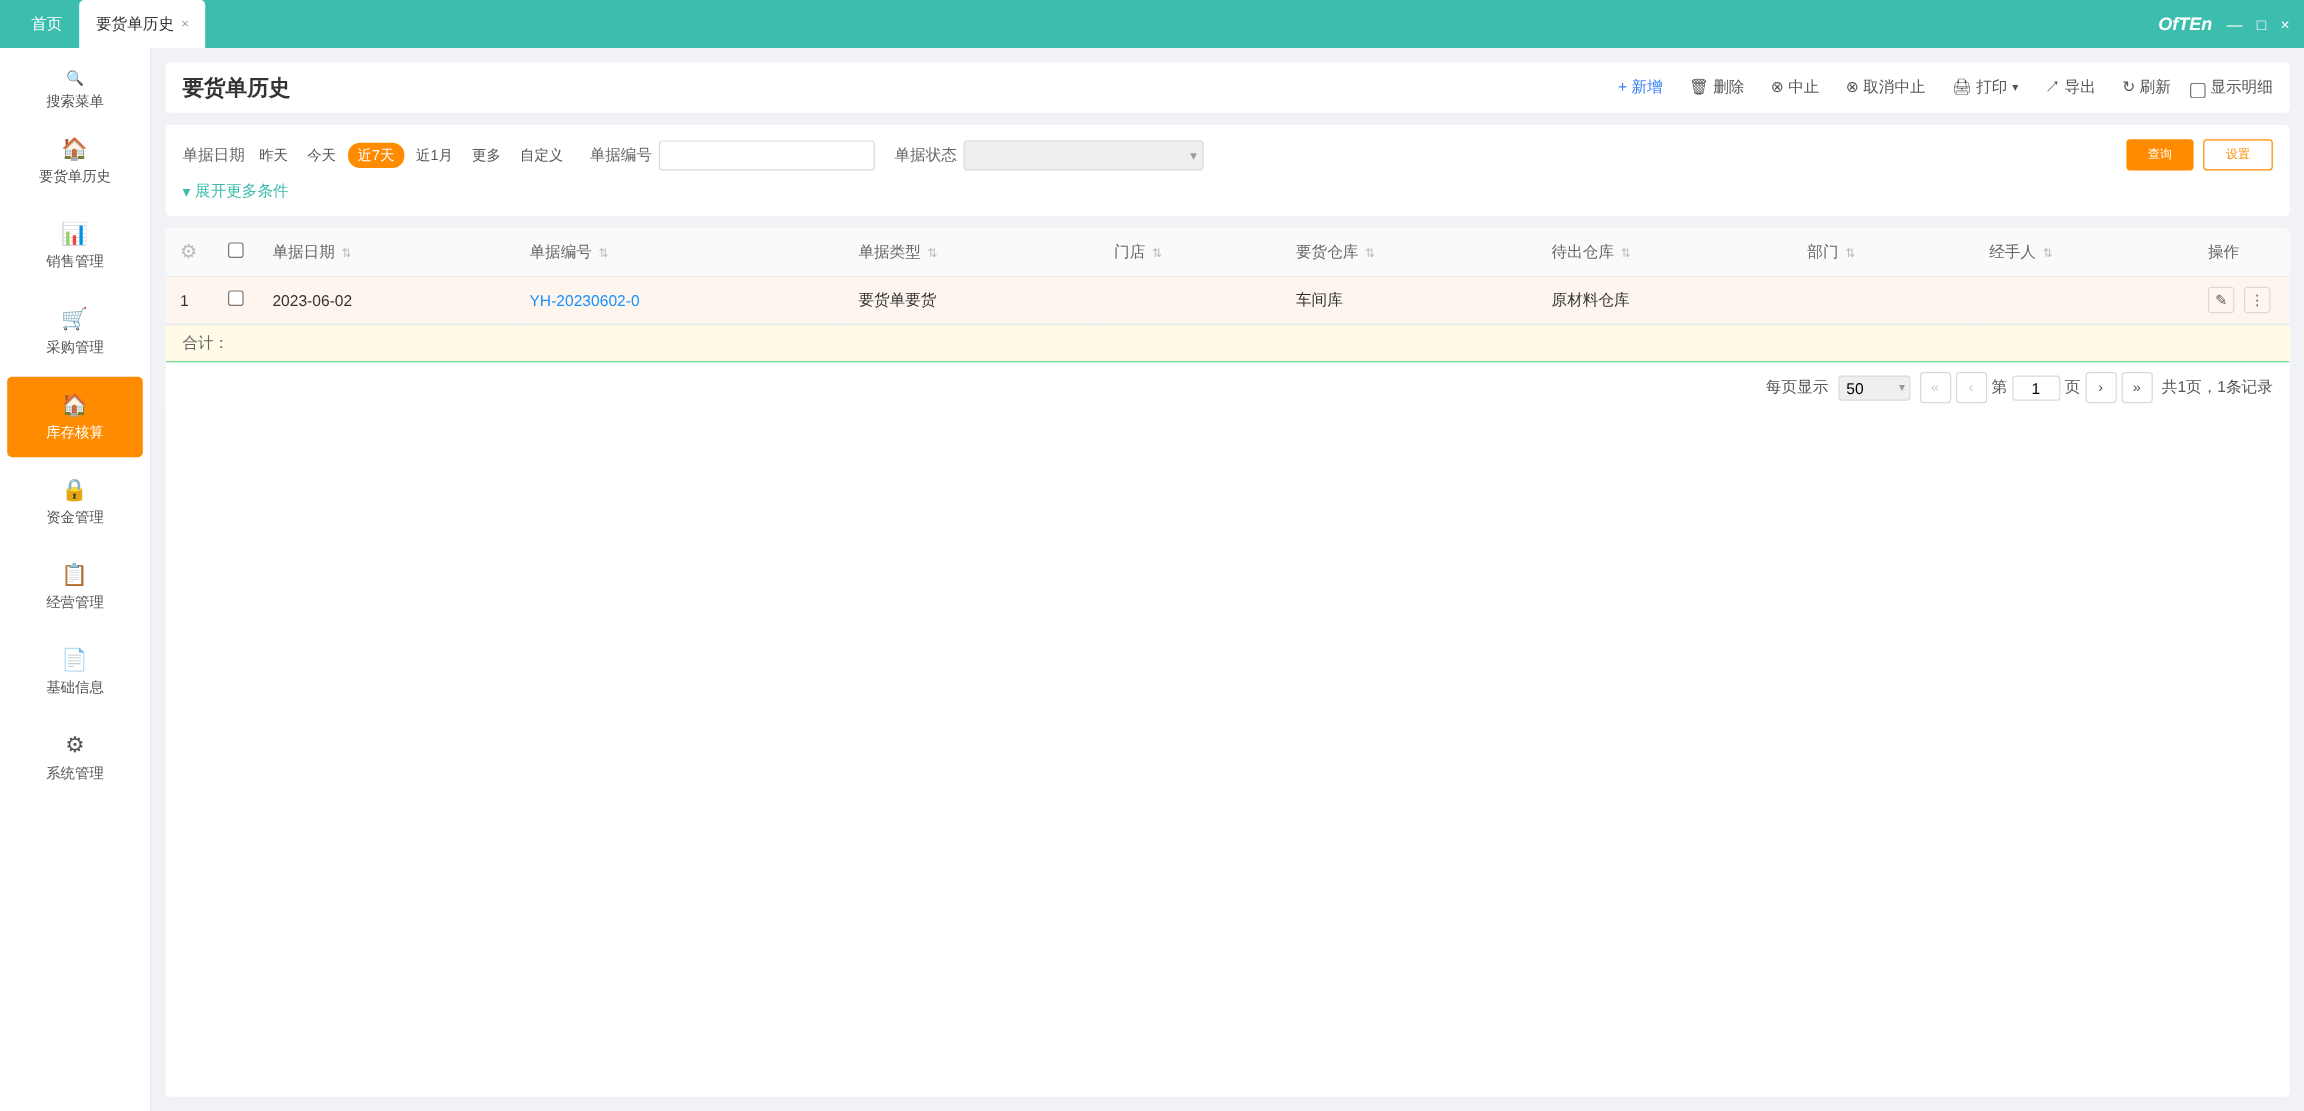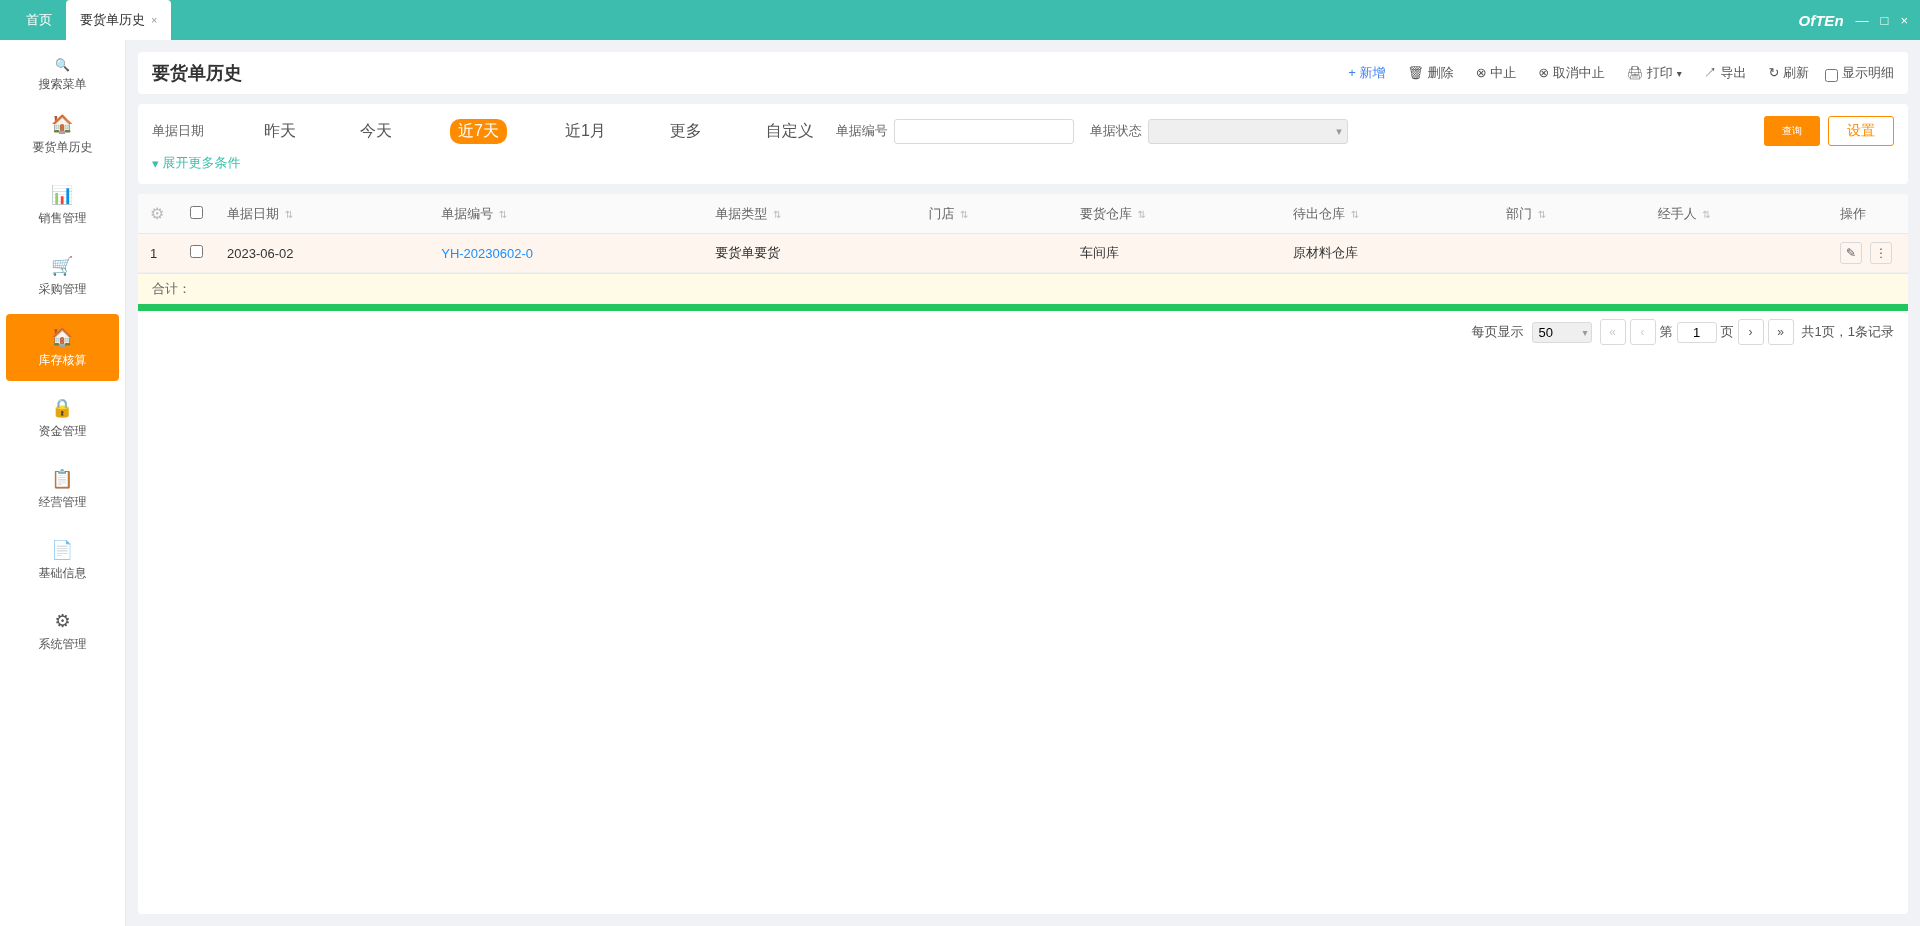--- a/index.html
+++ b/index.html
@@ -36,50 +36,50 @@
     .toolbar-btn.del { color: #555; }
     .display-detail { display: flex; align-items: flex-end; gap: 4px; font-size: 13px; color: #555; cursor: pointer; }
     .display-detail input[type=checkbox] { cursor: pointer; }
 
     
     .filter-bar { background: #fff; padding: 12px 14px; border-radius: 4px; flex-shrink: 0; }
     .filter-row { display: flex; align-items: center; gap: 16px; flex-wrap: wrap; }
     .filter-item { display: flex; align-items: center; gap: 6px; }
     .filter-label { color: #666; font-size: 13px; white-space: nowrap; }
     .date-shortcuts { display: flex; gap: 4px; align-items: center; }
-    .date-shortcut { padding: 2px 6px; font-size: 16px; cursor: pointer; color: #555; border-radius: 3px; margin-left: 48px; }
+    .date-shortcut { padding: 2px 6px; font-size: 12px; cursor: pointer; color: #555; border-radius: 3px; }
     .date-shortcut.active { background: #ff8c00; color: #fff; border-radius: 10px; padding: 2px 8px; }
     .date-range { font-size: 12px; color: #999; margin-top: 2px; }
     .filter-input { border: 1px solid #d9d9d9; border-radius: 3px; padding: 4px 8px; font-size: 13px; outline: none; width: 180px; color: #333; }
     .filter-select-wrapper { position: relative; display: flex; align-items: center; }
     .filter-select { border: 1px solid #d9d9d9; border-radius: 3px; padding: 4px 24px 4px 8px; font-size: 13px; outline: none; width: 200px; color: #333; appearance: none; cursor: pointer; }
     .filter-select-arrow { position: absolute; right: 6px; color: #999; pointer-events: none; font-size: 11px; }
     .expand-more { display: flex; align-items: center; gap: 4px; color: #3dbdad; cursor: pointer; font-size: 13px; margin-top: 8px; }
     .filter-actions { display: flex; gap: 8px; margin-left: auto; }
     .btn-query { background: #ff8c00; color: #fff; border: none; padding: 6px 18px; border-radius: 3px; cursor: pointer; font-size: 10px; }
-    .btn-settings { background: #fff; color: #ff8c00; border: 1px solid #ff8c00; padding: 5px 18px; border-radius: 3px; cursor: pointer; font-size: 14px; }
+    .btn-settings { background: #fff; color: #ff8c00; border: 1px solid #ff8c00; padding: 5px 18px; border-radius: 3px; cursor: pointer; font-size: 10px; }
 
     
     .table-wrapper { flex: 1; background: #fff; border-radius: 4px; overflow: auto; display: flex; flex-direction: column; }
     .data-table { width: 100%; border-collapse: collapse; }
     .data-table thead { background: #fafafa; }
     .data-table th { padding: 10px 12px; text-align: left; font-size: 13px; color: #666; font-weight: normal; border-bottom: 1px solid #e8e8e8; white-space: nowrap; }
     .data-table th .sort-icon { color: #bbb; font-size: 10px; margin-left: 2px; }
     .data-table td { padding: 8px 12px; font-size: 13px; color: #333; border-bottom: 1px solid #f0f0f0; }
     .data-table tbody tr.highlight { background: #fef6ee; }
     .data-table .link { color: #1890ff; cursor: pointer; text-decoration: none; }
     .ops-btns { display: flex; gap: 8px; }
     .ops-btn { width: 22px; height: 22px; border: 1px solid #d9d9d9; border-radius: 3px; display: flex; align-items: center; justify-content: center; cursor: pointer; font-size: 12px; color: #555; }
     .settings-icon-cell { color: #bbb; cursor: pointer; font-size: 16px; }
 
     
     .table-footer { background: #fffbe6; border-top: 1px solid #e8e8e8; padding: 6px 14px; font-size: 13px; color: #666; flex-shrink: 0; }
 
     
-    .pagination-bar { background: #fff; border-top: 7px solid #22c55e; padding: 8px 14px; display: flex; align-items: center; justify-content: flex-end; gap: 8px; font-size: 13px; color: #555; flex-shrink: 0; border-radius: 0 0 4px 4px; }
+    .pagination-bar { background: #fff; border-top: 1px solid #22c55e; padding: 8px 14px; display: flex; align-items: center; justify-content: flex-end; gap: 8px; font-size: 13px; color: #555; flex-shrink: 0; border-radius: 0 0 4px 4px; }
     .pagination-bar .page-size-label {}
     .page-size-select { border: 1px solid #d9d9d9; border-radius: 3px; padding: 2px 18px 2px 6px; font-size: 13px; outline: none; appearance: none; cursor: pointer; width: 60px; }
     .page-nav { display: flex; align-items: center; gap: 4px; }
     .page-nav-btn { width: 26px; height: 26px; border: 1px solid #d9d9d9; border-radius: 3px; display: flex; align-items: center; justify-content: center; cursor: pointer; font-size: 12px; color: #555; }
     .page-nav-btn.disabled { color: #ccc; cursor: not-allowed; }
     .page-input { border: 1px solid #d9d9d9; border-radius: 3px; width: 40px; text-align: center; padding: 2px 4px; font-size: 13px; outline: none; }
     .page-info { color: #555; }
   </style>
 </head>
 <body>

